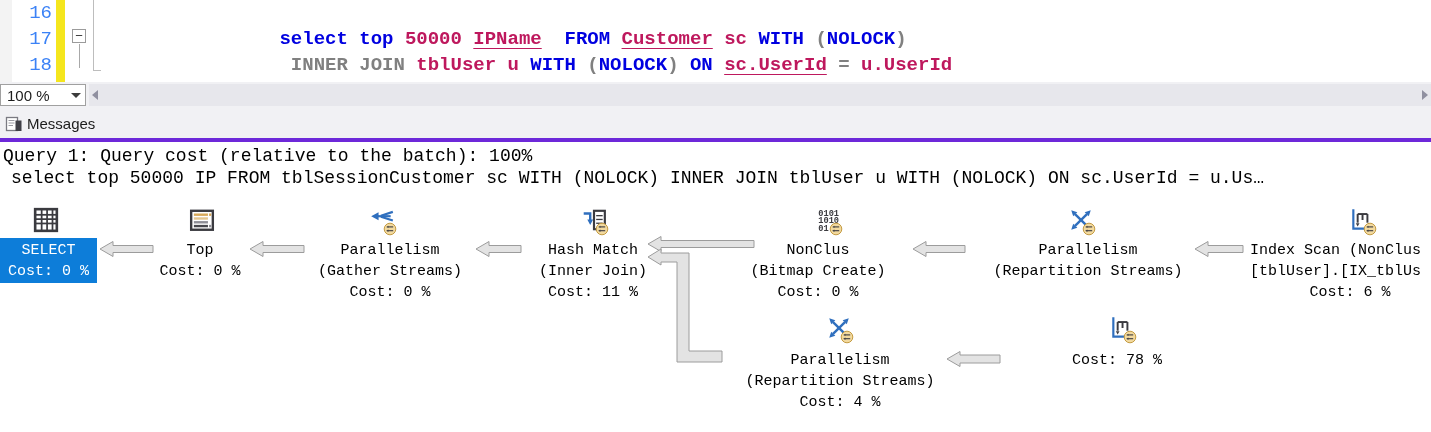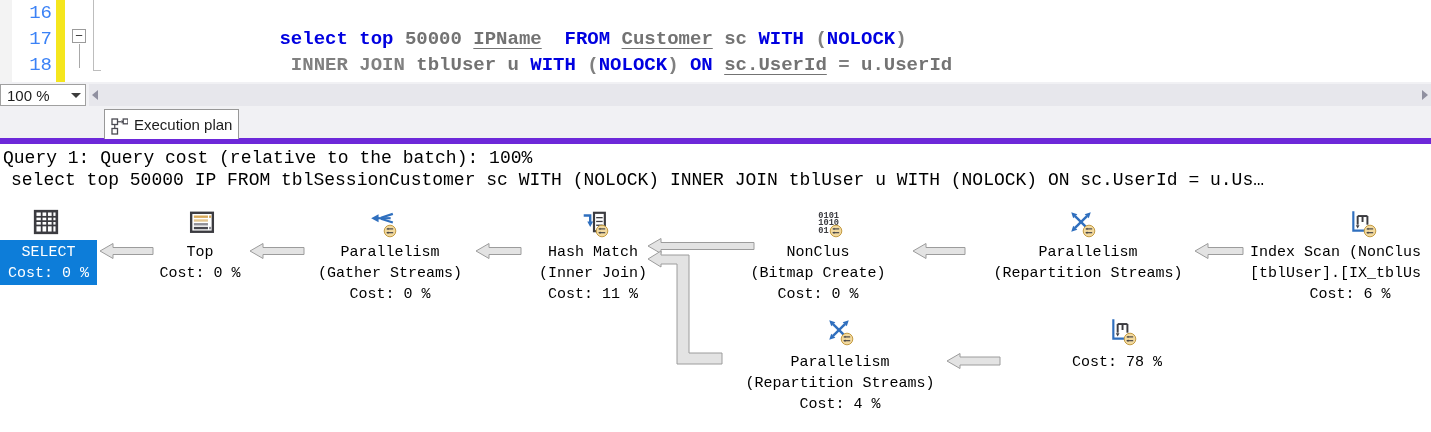--- a/index.html
+++ b/index.html
@@ -13,21 +13,21 @@
           font-family:"Liberation Mono",monospace;font-size:19px;color:#3b82f6;}
   .gutter .ln{height:26px;line-height:26px;}
   .changebar{position:absolute;left:56px;top:0;width:9px;height:82px;background:#f5e61d;}
   .fold-box{position:absolute;left:72px;top:29px;width:14px;height:14px;background:#fff;
             border:1px solid #9b9b9b;color:#333;font-size:13px;line-height:12px;text-align:center;box-sizing:border-box;}
   .fold-line{position:absolute;background:#a8a8a8;}
   .guide-line{position:absolute;background:#bdbdbd;}
   .code{position:absolute;left:97px;top:0;width:1334px;height:82px;
         font-family:"Liberation Mono",monospace;font-size:19px;font-weight:bold;white-space:pre;}
   .code .cl{height:26px;line-height:26px;}
-  .tk-k{color:#0000e0;} .tk-g{color:#808080;} .tk-p{color:#737373;}
+  .tk-k{color:#0000e0;} .tk-g{color:#808080;} .tk-p{color:#be185d;}
   .tk-err{text-decoration-line:underline;text-decoration-style:wavy;text-decoration-color:#dd0020;
           text-decoration-thickness:1px;text-underline-offset:4px;text-decoration:underline;}
 
   
   .band{position:absolute;left:0;top:82px;width:1431px;height:72px;background:#f1f1f4;}
   .zoom-combo{position:absolute;left:0;top:2px;width:86px;height:22px;background:#fff;
               border:1px solid #a0a0a0;box-sizing:border-box;font-size:15px;color:#1c1c1c;}
   .zoom-combo .zc-val{position:absolute;left:6px;top:1px;line-height:19px;}
   .zc-arrow{position:absolute;right:4px;top:8px;width:0;height:0;
             border-left:5px solid transparent;border-right:5px solid transparent;border-top:5px solid #3c3c3c;}
@@ -41,21 +41,21 @@
   .tab .tab-label{position:absolute;top:7px;}
   .tab-messages{left:0;width:104px;}
   .tab-messages .tab-label{left:27px;}
   .tab-execplan{left:104px;top:27px;height:30px;width:135px;background:#fff;
                 border:1px solid #989898;border-bottom:none;box-sizing:border-box;z-index:3;}
   .tab-execplan .tab-label{left:29px;top:6px;}
   .tab-icon{position:absolute;left:5px;top:7px;width:18px;height:18px;}
 
   
   .plan-pane{position:absolute;left:0;top:138px;width:1431px;height:294px;background:#fff;
-             border-top:6px solid #6d28d9;box-sizing:border-box;overflow:hidden;
+             border-top:4px solid #6d28d9;box-sizing:border-box;overflow:hidden;
              font-family:"Liberation Mono",monospace;color:#000;}
   .plan-header{position:absolute;left:3px;white-space:pre;font-size:18px;line-height:22px;}
   #plan-arrows{position:absolute;left:0;top:0;}
   .plan-node{position:absolute;font-size:15px;line-height:21px;white-space:pre;text-align:center;}
   .plan-node.selected{background:#0d7dd9;color:#fff;}
   .plan-node .nline{height:21px;}
   .plan-node .cost-center{text-align:center;}
   .plan-icon{position:absolute;width:30px;height:32px;}
   .plan-icon .badge{position:absolute;left:14px;top:15px;}
 </style>
@@ -87,32 +87,31 @@
     </div>
     <div class="hscroll">
       <div class="hs-btn hs-left" style="left:0;">
         <span class="hs-glyph"></span>
       </div>
       <div class="hs-btn hs-right" style="right:0;">
         <span class="hs-glyph"></span>
       </div>
     </div>
 
-
-    <div class="tab tab-execplan">
+    <div class="tab tab-messages">
       <svg class="tab-icon" width="18" height="18" viewBox="0 0 18 18">
-        <rect x="2" y="2" width="5.5" height="5.5" fill="#fff" stroke="#4a4a52" stroke-width="1.3"></rect>
-        <rect x="2" y="11.5" width="5.5" height="5.5" fill="#fff" stroke="#4a4a52" stroke-width="1.3"></rect>
-        <line x1="4.75" y1="7.5" x2="4.75" y2="11.5" stroke="#4a4a52" stroke-width="1.2"></line>
-        <line x1="7.5" y1="4.75" x2="11.5" y2="4.75" stroke="#4a4a52" stroke-width="1.2"></line>
-        <polygon points="11.5,3 11.5,6.5 14,4.75" fill="#4a4a52"></polygon>
-        <rect x="13.2" y="2" width="4.8" height="4.8" fill="#fff" stroke="#4a4a52" stroke-width="1.3"></rect>
+        <rect x="1.5" y="2.5" width="11" height="13" fill="#fff" stroke="#7a7a82" stroke-width="1.3"></rect>
+        <line x1="3.5" y1="5.5" x2="9.5" y2="5.5" stroke="#9a9aa2" stroke-width="1"></line>
+        <line x1="3.5" y1="8" x2="9.5" y2="8" stroke="#9a9aa2" stroke-width="1"></line>
+        <line x1="3.5" y1="10.5" x2="8" y2="10.5" stroke="#9a9aa2" stroke-width="1"></line>
+        <rect x="10.5" y="5.5" width="6" height="10.5" fill="#3f3f46"></rect>
       </svg>
-      <span class="tab-label">Execution plan</span>
+      <span class="tab-label">Messages</span>
     </div>
+
   </div>
 
   <div class="plan-pane">
     <div class="plan-header" style="top:3px;">Query 1: Query cost (relative to the batch): 100%</div>
     <div class="plan-header" style="top:25px;margin-left:8px;">select top 50000 IP FROM tblSessionCustomer sc WITH (NOLOCK) INNER JOIN tblUser u WITH (NOLOCK) ON sc.UserId = u.Us…</div>
     <svg id="plan-arrows" width="1431" height="294">
         <path d="M100 107 L113 99.5 L113 103.5 L153 103.5 L153 110.5 L113 110.5 L113 114.5 Z" fill="#e3e3e3" stroke="#9c9c9c" stroke-width="1"></path>
         <path d="M250 107 L263 99.5 L263 103.5 L304 103.5 L304 110.5 L263 110.5 L263 114.5 Z" fill="#e3e3e3" stroke="#9c9c9c" stroke-width="1"></path>
         <path d="M476 107 L489 99.5 L489 103.5 L521 103.5 L521 110.5 L489 110.5 L489 114.5 Z" fill="#e3e3e3" stroke="#9c9c9c" stroke-width="1"></path>
         <path d="M648 102 L661 94.5 L661 98.5 L754 98.5 L754 105.5 L661 105.5 L661 109.5 Z" fill="#e3e3e3" stroke="#9c9c9c" stroke-width="1"></path>

